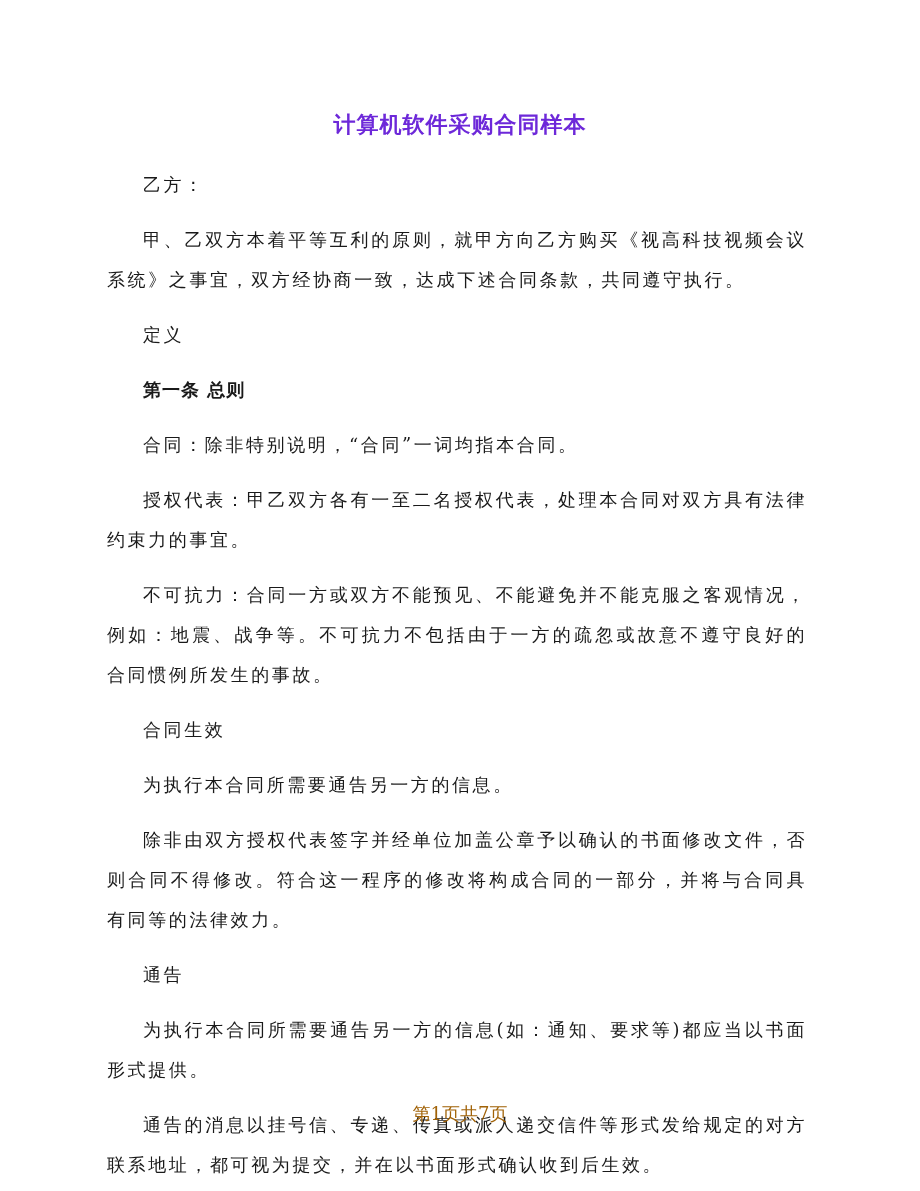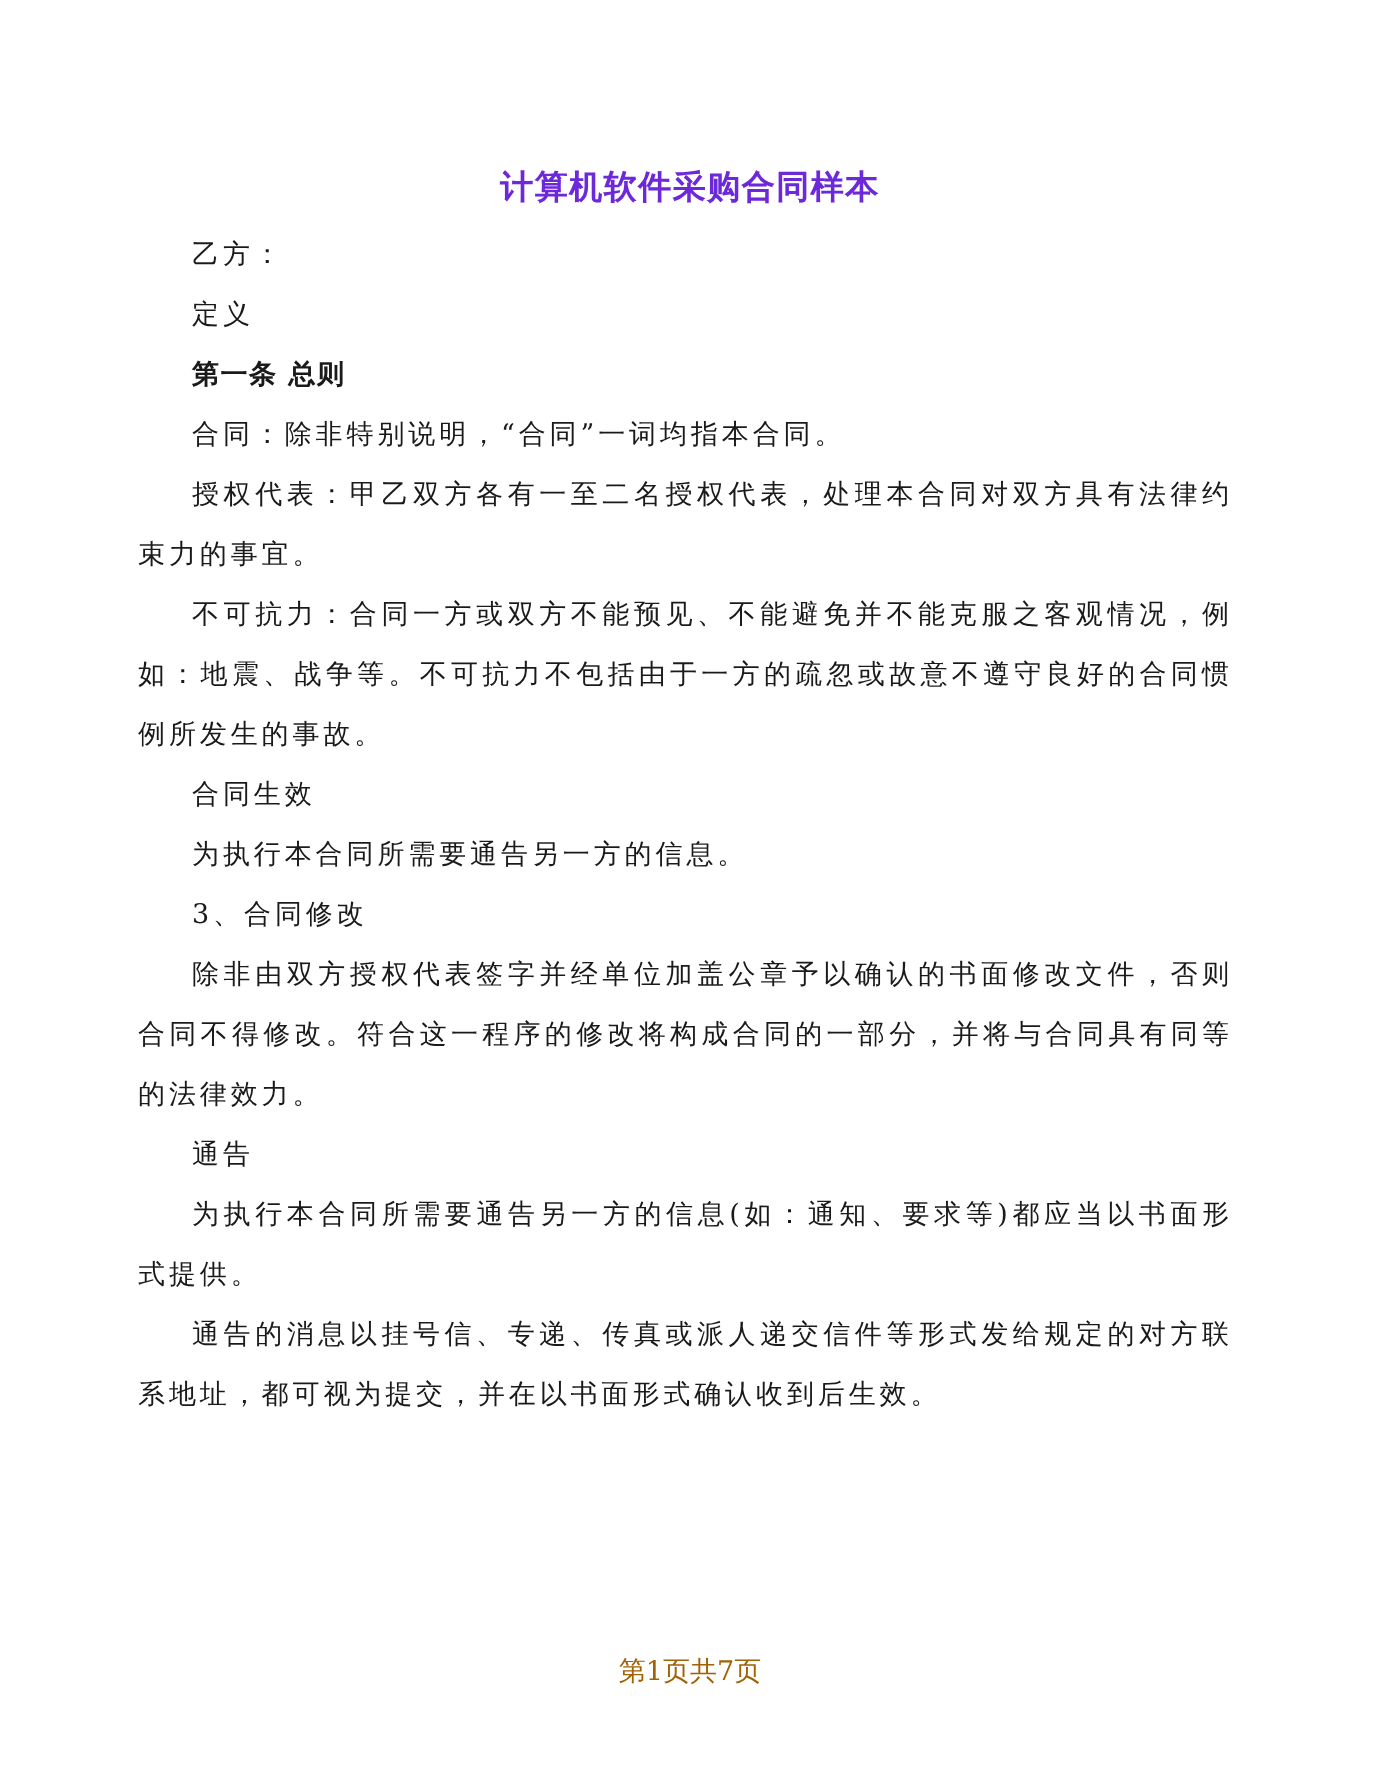--- a/index.html
+++ b/index.html
@@ -12,44 +12,44 @@
     .title {
       position: absolute; left: 0; width: 920px; top: 110px;
       text-align: center; font-size: 22px; font-weight: bold;
       letter-spacing: 1px; color: #6d28d9;
       font-family: "DejaVu Sans", "Liberation Sans", sans-serif;
     }
     .body {
       position: absolute; left: 92px; top: 150px; width: 730px;
       font-size: 18px; line-height: 40px; letter-spacing: 2.6px;
     }
-    .p { margin: 0; text-indent: 36px; text-align: justify; }
+    .p { margin: 15px; text-indent: 36px; text-align: justify; }
     .p.heading { font-weight: bold; font-family: "DejaVu Sans", "Liberation Sans", sans-serif; letter-spacing: 1px; }
     .footer {
       position: absolute; left: 0; width: 920px; top: 1102px;
       text-align: center; font-size: 18px; color: #a16207;
       font-family: "DejaVu Serif", "Liberation Serif", serif;
     }
   </style>
 </head>
 <body>
 
 <div class="page">
   <div class="title">计算机软件采购合同样本</div>
 
   <div class="body">
     <p class="p">乙方：</p>
+    <p class="p">甲、乙双方本着平等互利的原则，就甲方向乙方购买《视高科技视频会议系统》之事宜，双方经协商一致，达成下述合同条款，共同遵守执行。</p>
     <p class="p">定义</p>
     <p class="p heading">第一条 总则</p>
     <p class="p">合同：除非特别说明，“合同”一词均指本合同。</p>
     <p class="p">授权代表：甲乙双方各有一至二名授权代表，处理本合同对双方具有法律约束力的事宜。</p>
     <p class="p">不可抗力：合同一方或双方不能预见、不能避免并不能克服之客观情况，例如：地震、战争等。不可抗力不包括由于一方的疏忽或故意不遵守良好的合同惯例所发生的事故。</p>
     <p class="p">合同生效</p>
     <p class="p">为执行本合同所需要通告另一方的信息。</p>
-    <p class="p">3、合同修改</p>
     <p class="p">除非由双方授权代表签字并经单位加盖公章予以确认的书面修改文件，否则合同不得修改。符合这一程序的修改将构成合同的一部分，并将与合同具有同等的法律效力。</p>
     <p class="p">通告</p>
     <p class="p">为执行本合同所需要通告另一方的信息(如：通知、要求等)都应当以书面形式提供。</p>
     <p class="p">通告的消息以挂号信、专递、传真或派人递交信件等形式发给规定的对方联系地址，都可视为提交，并在以书面形式确认收到后生效。</p>
   </div>
 
   <div class="footer">第1页共7页</div>
 </div>
 
 </body></html>

